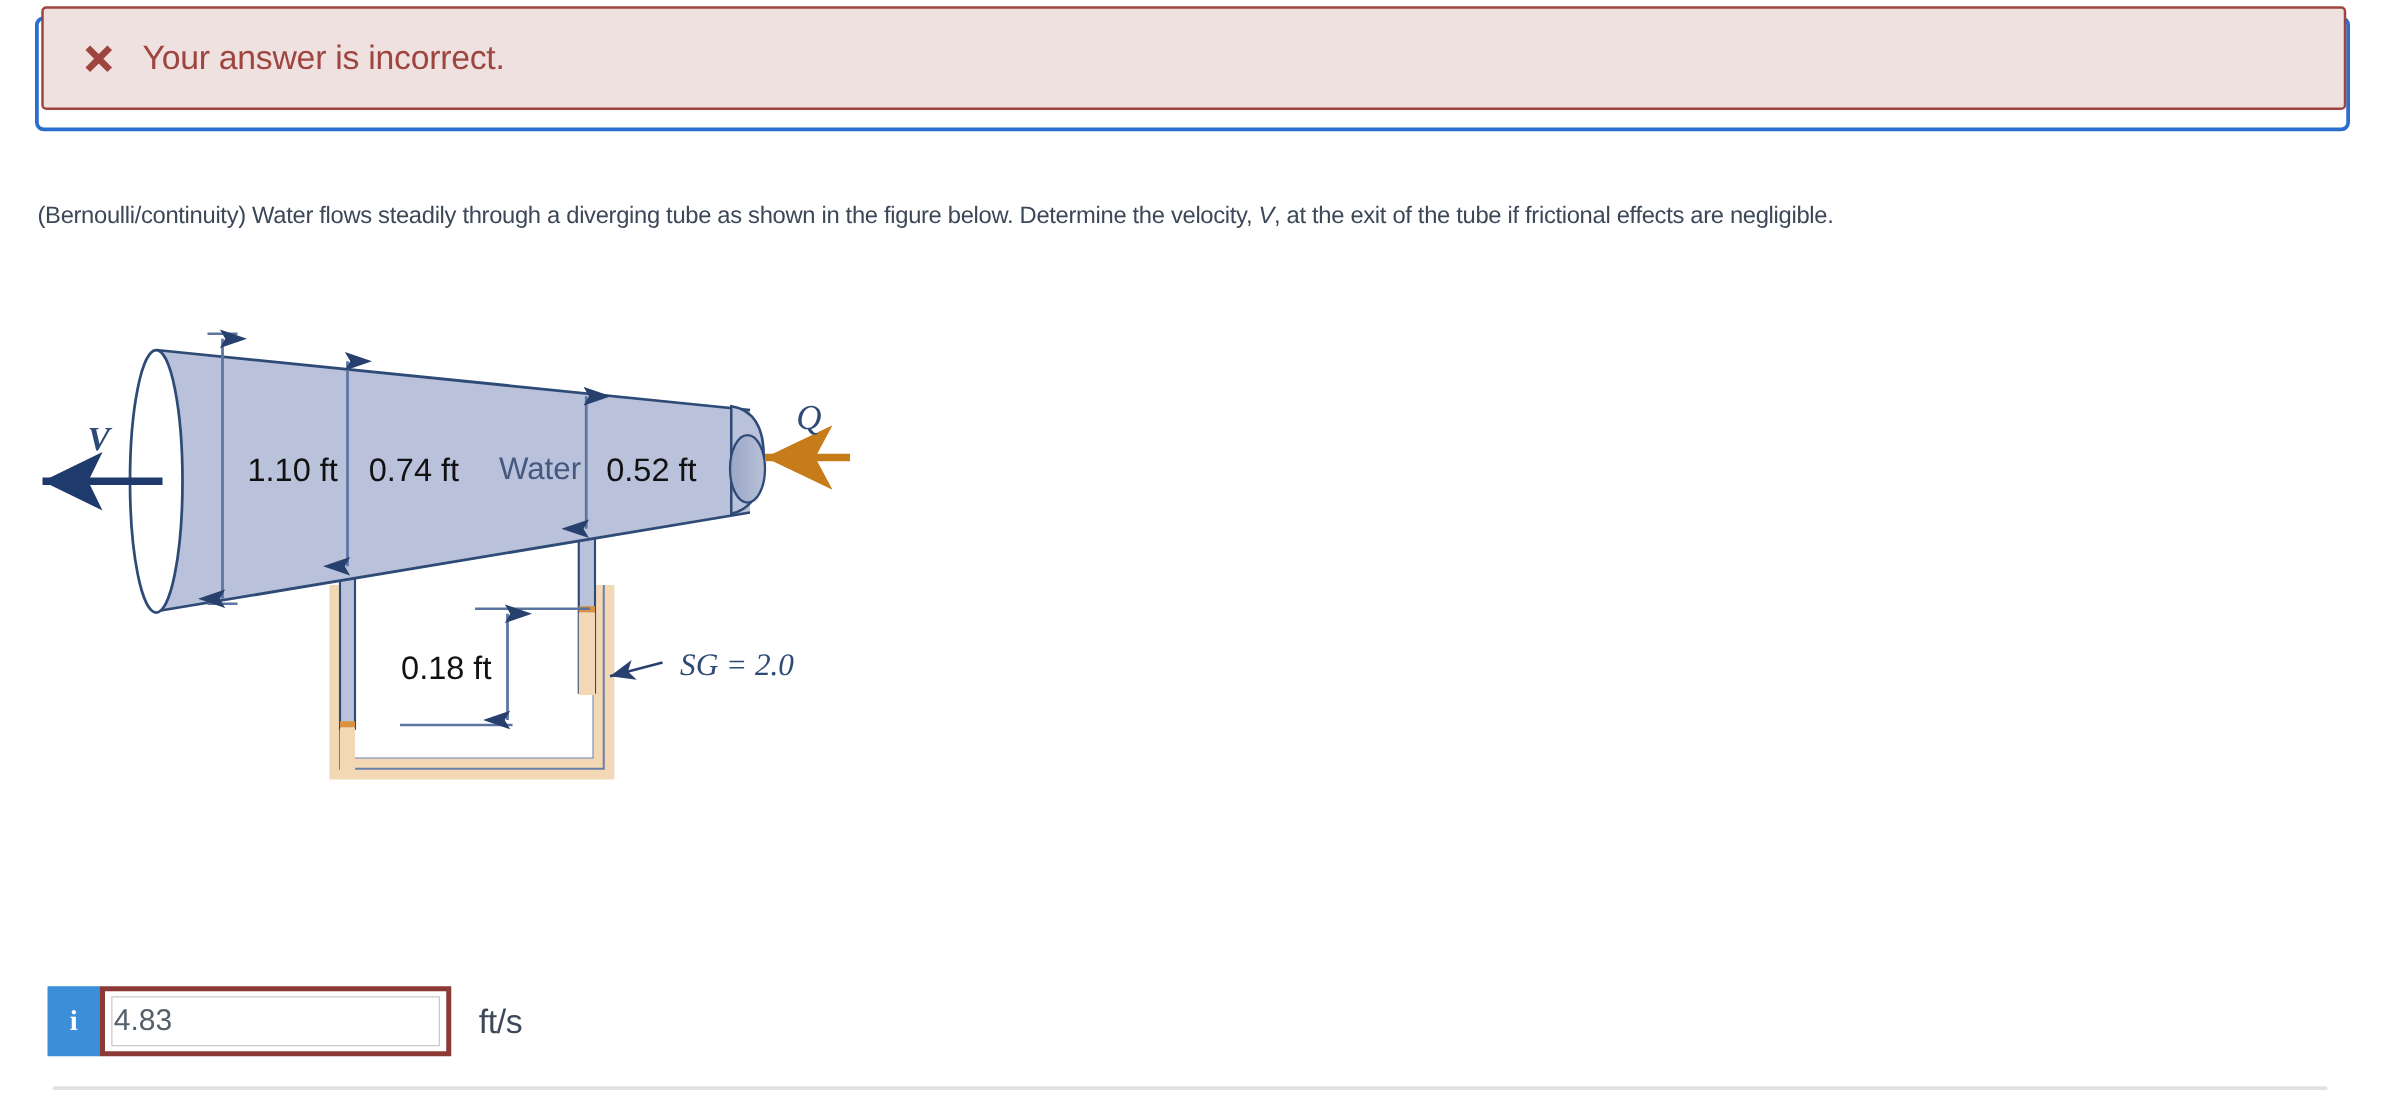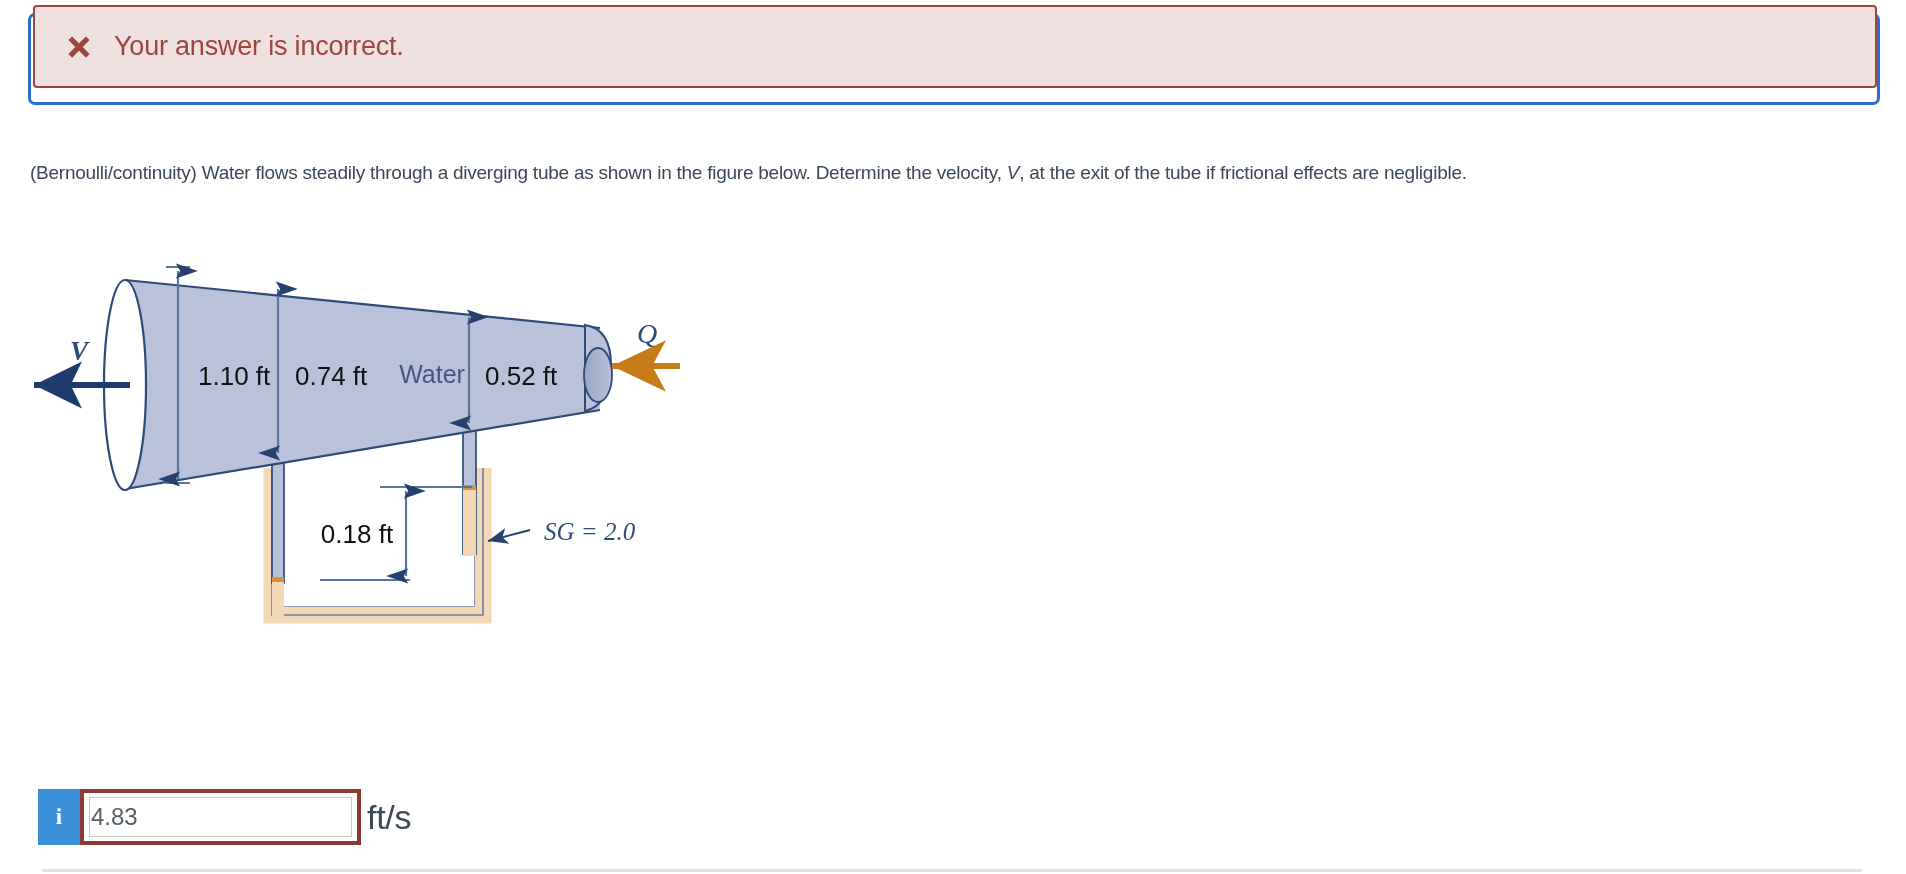--- a/index.html
+++ b/index.html
@@ -119,22 +119,22 @@
     border: 1px solid #c9c9c9;
     outline: none;
     font-size: 24px;
     color: #55606b;
     padding: 0 1px;
     box-sizing: border-box;
     font-family: "Liberation Sans", sans-serif;
     background: #ffffff;
   }
   .answer-units {
-    margin-left: 6px;
-    font-size: 34px;
+    margin-left: 22px;
+    font-size: 27px;
     color: #3c4858;
     letter-spacing: -0.3px;
   }
 
   
   .footer-divider {
     position: absolute;
     left: 42px;
     top: 869px;
     width: 1820px;

